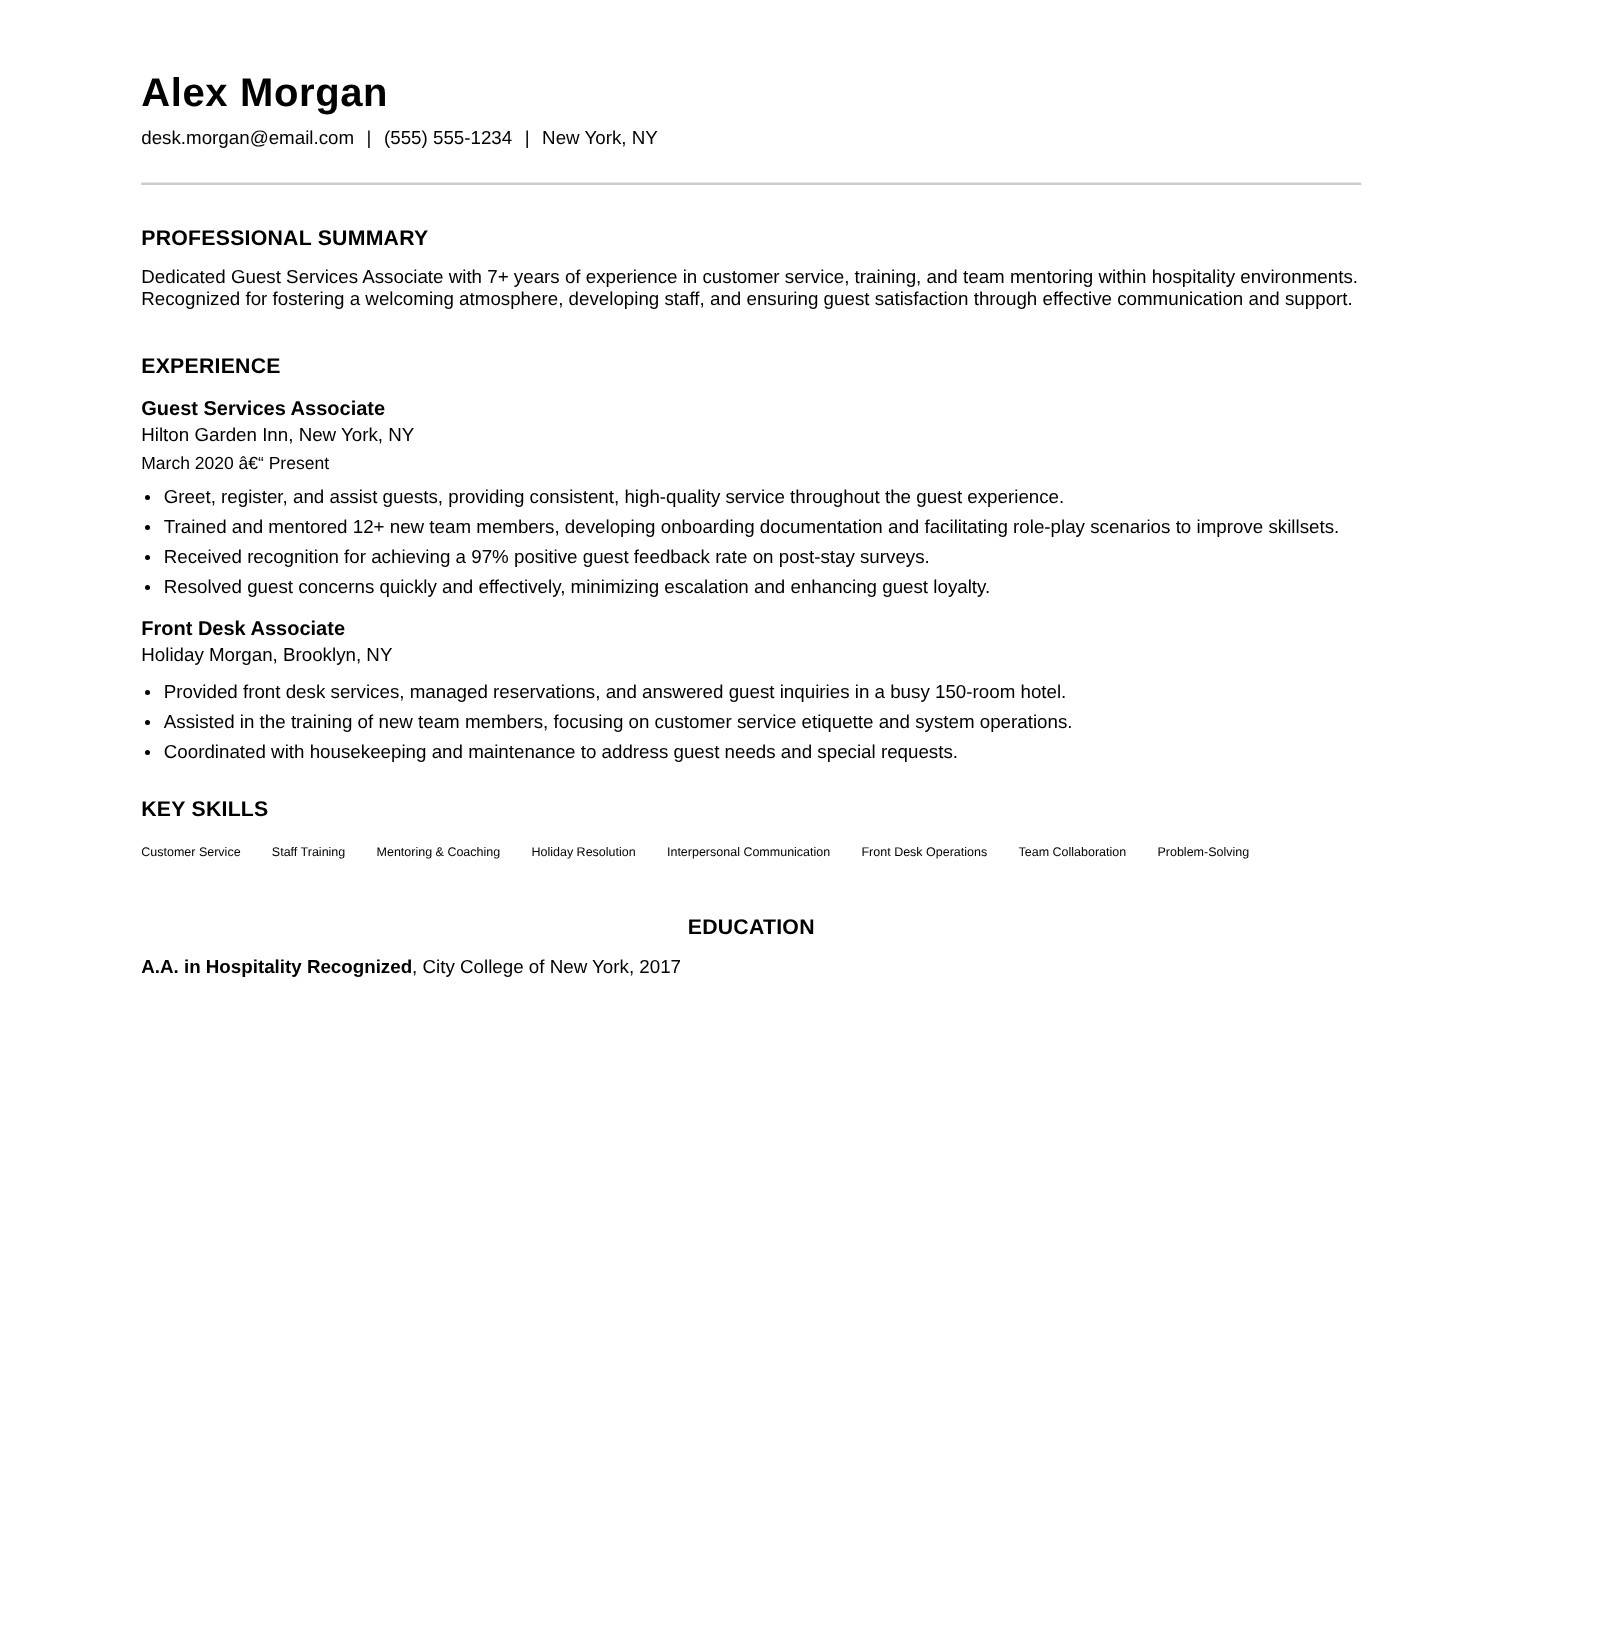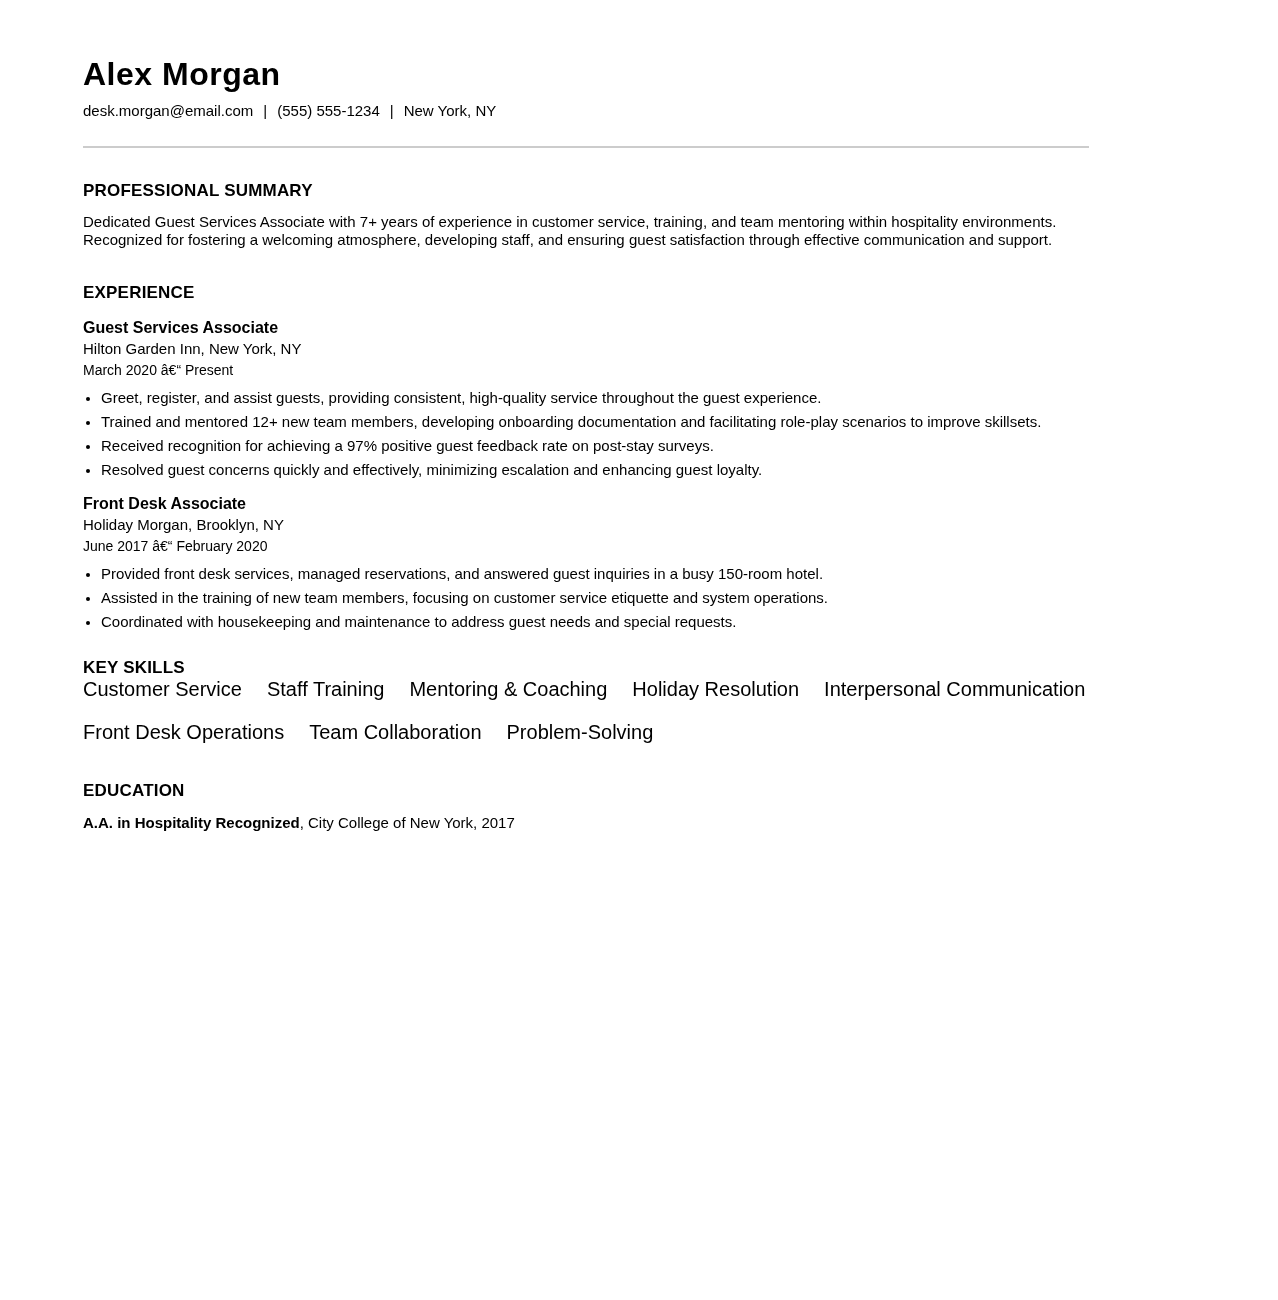--- a/index.html
+++ b/index.html
@@ -11,21 +11,21 @@
     width: 1278px;
     height: 1300px;
     color: #000000;
     font-family: "Liberation Sans", "DejaVu Sans", sans-serif;
     overflow: hidden;
   }
   .page {
     box-sizing: border-box;
     width: 1278px;
     height: 1300px;
-    padding: 56px 189px 0 83px;
+    padding: 56px 189px 0 113px;
   }
   
   .name {
     margin: 0;
     font-size: 32px;
     font-weight: 700;
     letter-spacing: 0.5px;
     line-height: 36px;
     color: #000000;
   }
@@ -82,26 +82,26 @@
     line-height: 18px;
     margin-bottom: 6px;
   }
   .bullets li::marker { font-size: 0.85em; }
   .skills-sec .sec-heading { margin-top: 26px; }
   .skills-list {
     display: flex;
     flex-wrap: wrap;
     column-gap: 31px;
     row-gap: 6px;
-    margin-top: 2px;
-    font-size: 20px;
+    margin-top: 16px;
+    font-size: 10px;
     line-height: 18px;
     gap: 25px;
   }
-  .education-sec .sec-heading { margin-top: 39px; }
+  .education-sec .sec-heading { margin-top: 39px; text-align: center; }
   .education-line {
     margin-top: 12px;
     font-size: 15px;
     line-height: 20px;
   }
   .education-degree { font-weight: 700; }
 </style>
 </head>
 <body>
 
@@ -131,21 +131,20 @@
         <li>Greet, register, and assist guests, providing consistent, high-quality service throughout the guest experience.</li>
         <li>Trained and mentored 12+ new team members, developing onboarding documentation and facilitating role-play scenarios to improve skillsets.</li>
         <li>Received recognition for achieving a 97% positive guest feedback rate on post-stay surveys.</li>
         <li>Resolved guest concerns quickly and effectively, minimizing escalation and enhancing guest loyalty.</li>
       </ul>
     </div>
 
     <div class="job">
       <div class="job-title">Front Desk Associate</div>
       <div class="job-company">Holiday Morgan, Brooklyn, NY</div>
-      <div class="job-dates">June 2017 â€“ February 2020</div>
       <ul class="bullets">
         <li>Provided front desk services, managed reservations, and answered guest inquiries in a busy 150-room hotel.</li>
         <li>Assisted in the training of new team members, focusing on customer service etiquette and system operations.</li>
         <li>Coordinated with housekeeping and maintenance to address guest needs and special requests.</li>
       </ul>
     </div>
   </section>
 
   <section class="skills-sec">
     <h2 class="sec-heading">KEY SKILLS</h2>

